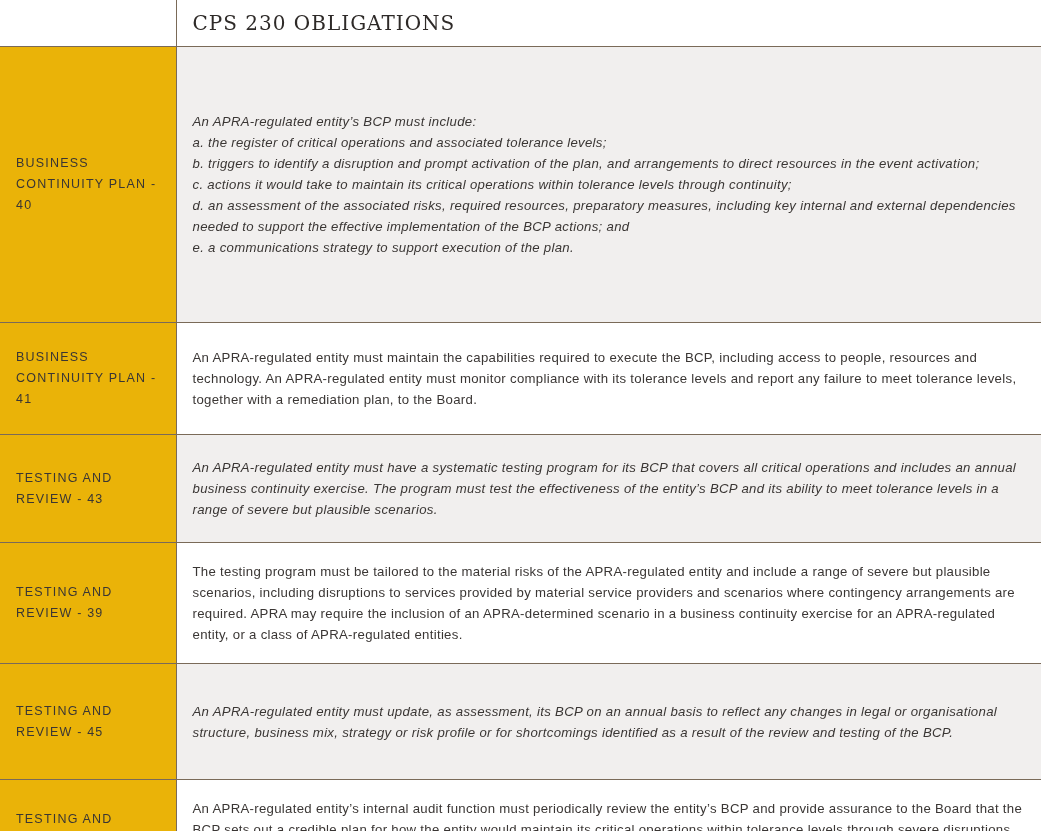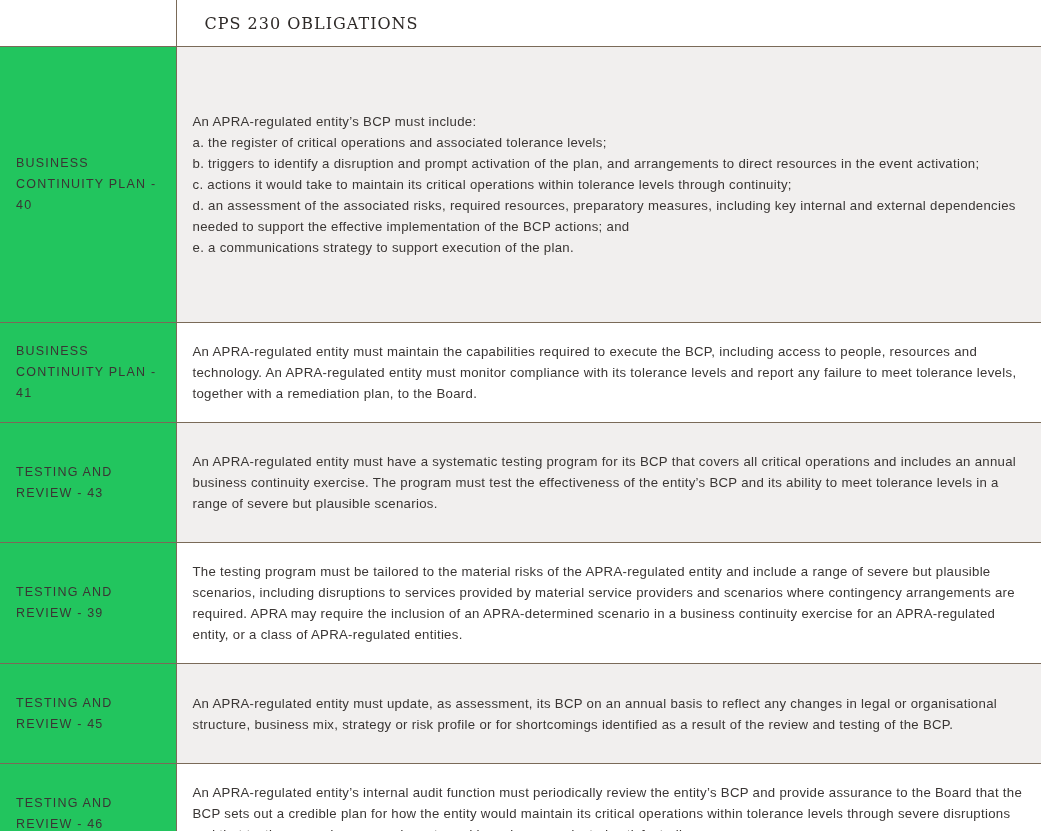--- a/index.html
+++ b/index.html
@@ -2,24 +2,24 @@
 <html><head>
 <meta charset="utf-8">
 <style>
   html, body { margin:0; padding:0; background:#ffffff; }
   body { width:1041px; height:831px; overflow:hidden; font-family:"Liberation Sans", "DejaVu Sans", sans-serif; color:#3a3634; }
   table { border-collapse:collapse; width:1041px; table-layout:fixed; }
   col.c1 { width:176px; }
   col.c2 { width:865px; }
   th, td { vertical-align:middle; padding:0; }
   th.corner { border-right:1px solid #7a6a58; border-bottom:1px solid #7a6a58; height:46px; }
-  th.title { border-bottom:1px solid #7a6a58; text-align:left; padding-left:28px; height:46px; font-family:"DejaVu Serif", "Liberation Serif", serif; font-weight:normal; font-size:16px; letter-spacing:1px; color:#2e2a28; }
-  td.label { border-right:1px solid #7a6a58; border-bottom:1px solid #7a6a58; padding:0 16px; font-size:12.5px; letter-spacing:1.2px; line-height:21px; color:#3a3634; background:#22c55e; }
+  th.title { border-bottom:1px solid #7a6a58; text-align:left; padding-left:16px; height:46px; font-family:"DejaVu Serif", "Liberation Serif", serif; font-weight:normal; font-size:20px; letter-spacing:1px; color:#2e2a28; }
+  td.label { border-right:1px solid #7a6a58; border-bottom:1px solid #7a6a58; padding:0 16px; font-size:12.5px; letter-spacing:1.2px; line-height:21px; color:#3a3634; background:#eab308; }
   td.content { border-bottom:1px solid #7a6a58; padding:0 12px 0 16px; font-size:13.2px; line-height:21px; letter-spacing:0.3px; color:#3a3634; }
-  tr.shaded td.content { background:#f1efee; }
+  tr.shaded td.content { background:#f1efee;font-style:italic; }
   td.content p { margin:0; }
   td.content p + p { margin-top:0; }
 </style>
 </head>
 <body>
 
 <table>
   <colgroup>
       <col class="c1">
       <col class="c2">
@@ -35,39 +35,39 @@
       <td class="label">BUSINESS CONTINUITY PLAN - 40</td>
       <td class="content">
         <p>An APRA-regulated entity’s BCP must include:</p>
         <p>a. the register of critical operations and associated tolerance levels;</p>
         <p>b. triggers to identify a disruption and prompt activation of the plan, and arrangements to direct resources in the event activation;</p>
         <p>c. actions it would take to maintain its critical operations within tolerance levels through continuity;</p>
         <p>d. an assessment of the associated risks, required resources, preparatory measures, including key internal and external dependencies needed to support the effective implementation of the BCP actions; and</p>
         <p>e. a communications strategy to support execution of the plan.</p>
       </td>
     </tr>
-    <tr style="height:100px">
+    <tr style="height:112px">
       <td class="label">BUSINESS CONTINUITY PLAN - 41</td>
       <td class="content">
         <p>An APRA-regulated entity must maintain the capabilities required to execute the BCP, including access to people, resources and technology. An APRA-regulated entity must monitor compliance with its tolerance levels and report any failure to meet tolerance levels, together with a remediation plan, to the Board.</p>
       </td>
     </tr>
-    <tr class="shaded" style="height:120px">
+    <tr class="shaded" style="height:108px">
       <td class="label">TESTING AND REVIEW - 43</td>
       <td class="content">
         <p>An APRA-regulated entity must have a systematic testing program for its BCP that covers all critical operations and includes an annual business continuity exercise. The program must test the effectiveness of the entity’s BCP and its ability to meet tolerance levels in a range of severe but plausible scenarios.</p>
       </td>
     </tr>
     <tr style="height:121px">
       <td class="label">TESTING AND REVIEW - 39</td>
       <td class="content">
         <p>The testing program must be tailored to the material risks of the APRA-regulated entity and include a range of severe but plausible scenarios, including disruptions to services provided by material service providers and scenarios where contingency arrangements are required. APRA may require the inclusion of an APRA-determined scenario in a business continuity exercise for an APRA-regulated entity, or a class of APRA-regulated entities.</p>
       </td>
     </tr>
-    <tr class="shaded" style="height:100px">
+    <tr class="shaded" style="height:116px">
       <td class="label">TESTING AND REVIEW - 45</td>
       <td class="content">
         <p>An APRA-regulated entity must update, as assessment, its BCP on an annual basis to reflect any changes in legal or organisational structure, business mix, strategy or risk profile or for shortcomings identified as a result of the review and testing of the BCP.</p>
       </td>
     </tr>
     <tr style="height:100px">
       <td class="label">TESTING AND REVIEW - 46</td>
       <td class="content">
         <p>An APRA-regulated entity’s internal audit function must periodically review the entity’s BCP and provide assurance to the Board that the BCP sets out a credible plan for how the entity would maintain its critical operations within tolerance levels through severe disruptions and that testing procedures are adequate and have been conducted satisfactorily.</p>
       </td>

